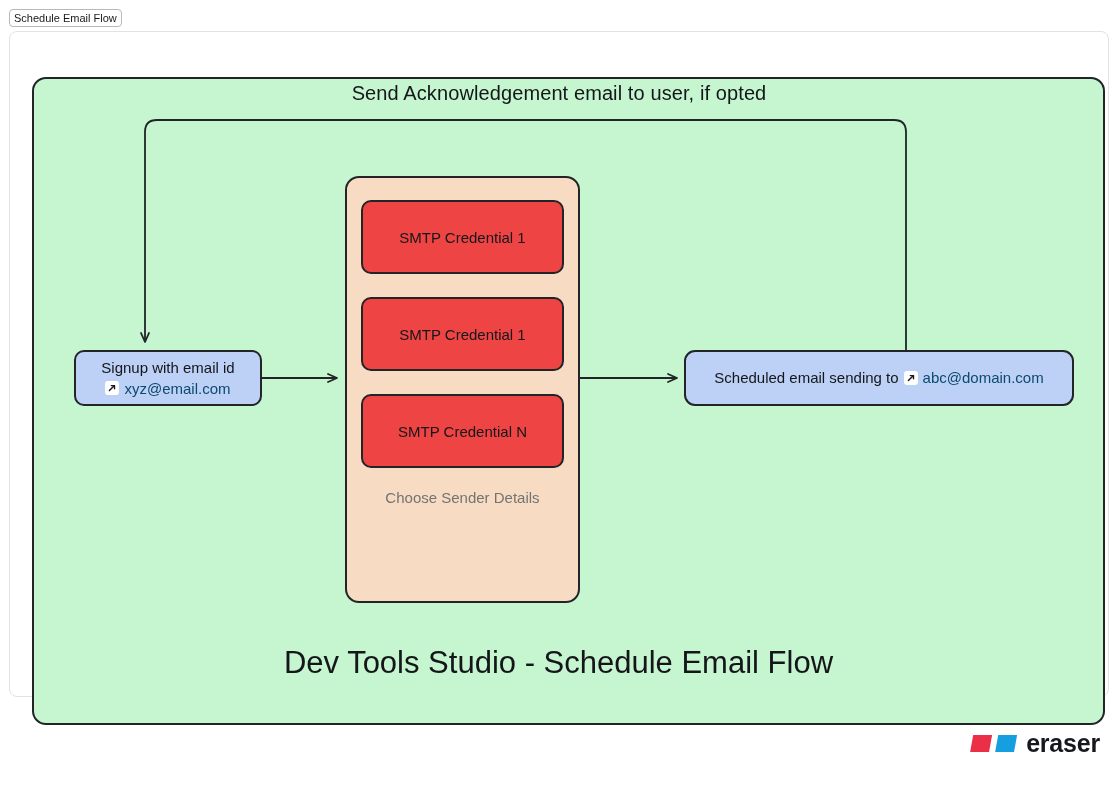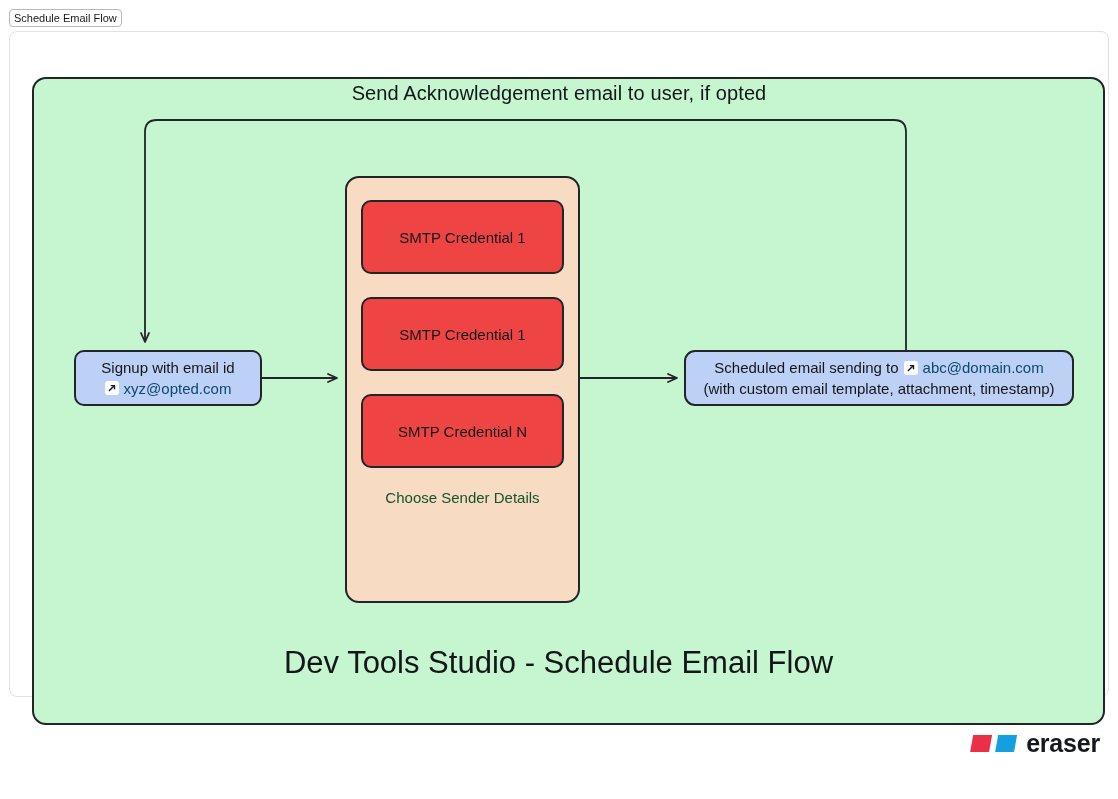--- a/index.html
+++ b/index.html
@@ -170,21 +170,21 @@
     box-sizing: border-box;
     display: flex;
     align-items: center;
     justify-content: center;
     font-size: 15px;
     color: #14161a;
     margin-bottom: 23px;
   }
   .group-label {
     font-size: 15px;
-    color: #14532d;
+    color: #737373;
     margin-top: -2px;
     text-align: center;
   }
 
   
   .watermark {
     position: absolute;
     right: 18px;
     top: 729px;
     display: flex;
@@ -242,36 +242,35 @@
 
 <div class="node-blue node-signup">
   <div class="node-line">Signup with email id</div>
   <div class="node-line l2">
     <span class="ext-icon">
       <svg width="10" height="10" viewBox="0 0 10 10">
         <path d="M2.4,7.6 L7.2,2.8" stroke="#16181d" stroke-width="1.4" stroke-linecap="round"></path>
         <path d="M4.3,2.6 L7.5,2.6 L7.5,5.8" fill="none" stroke="#16181d" stroke-width="1.4" stroke-linecap="round" stroke-linejoin="round"></path>
       </svg>
     </span>
-    <span class="link-text">xyz@opted.com</span>
+    <span class="link-text">xyz@email.com</span>
   </div>
 </div>
 
 <div class="node-blue node-scheduled">
   <div class="node-line">
     <span>Scheduled email sending to</span>
     <span class="ext-icon">
       <svg width="10" height="10" viewBox="0 0 10 10">
         <path d="M2.4,7.6 L7.2,2.8" stroke="#16181d" stroke-width="1.4" stroke-linecap="round"></path>
         <path d="M4.3,2.6 L7.5,2.6 L7.5,5.8" fill="none" stroke="#16181d" stroke-width="1.4" stroke-linecap="round" stroke-linejoin="round"></path>
       </svg>
     </span>
     <span class="link-text">abc@domain.com</span>
   </div>
-  <div class="node-line l2">(with custom email template, attachment, timestamp)</div>
 </div>
 
 <div class="group-box">
   <div class="cred-box">SMTP Credential 1</div>
   <div class="cred-box">SMTP Credential 1</div>
   <div class="cred-box">SMTP Credential N</div>
   <div class="group-label">Choose Sender Details</div>
 </div>
 
 <div class="diagram-title">Dev Tools Studio - Schedule Email Flow</div>

